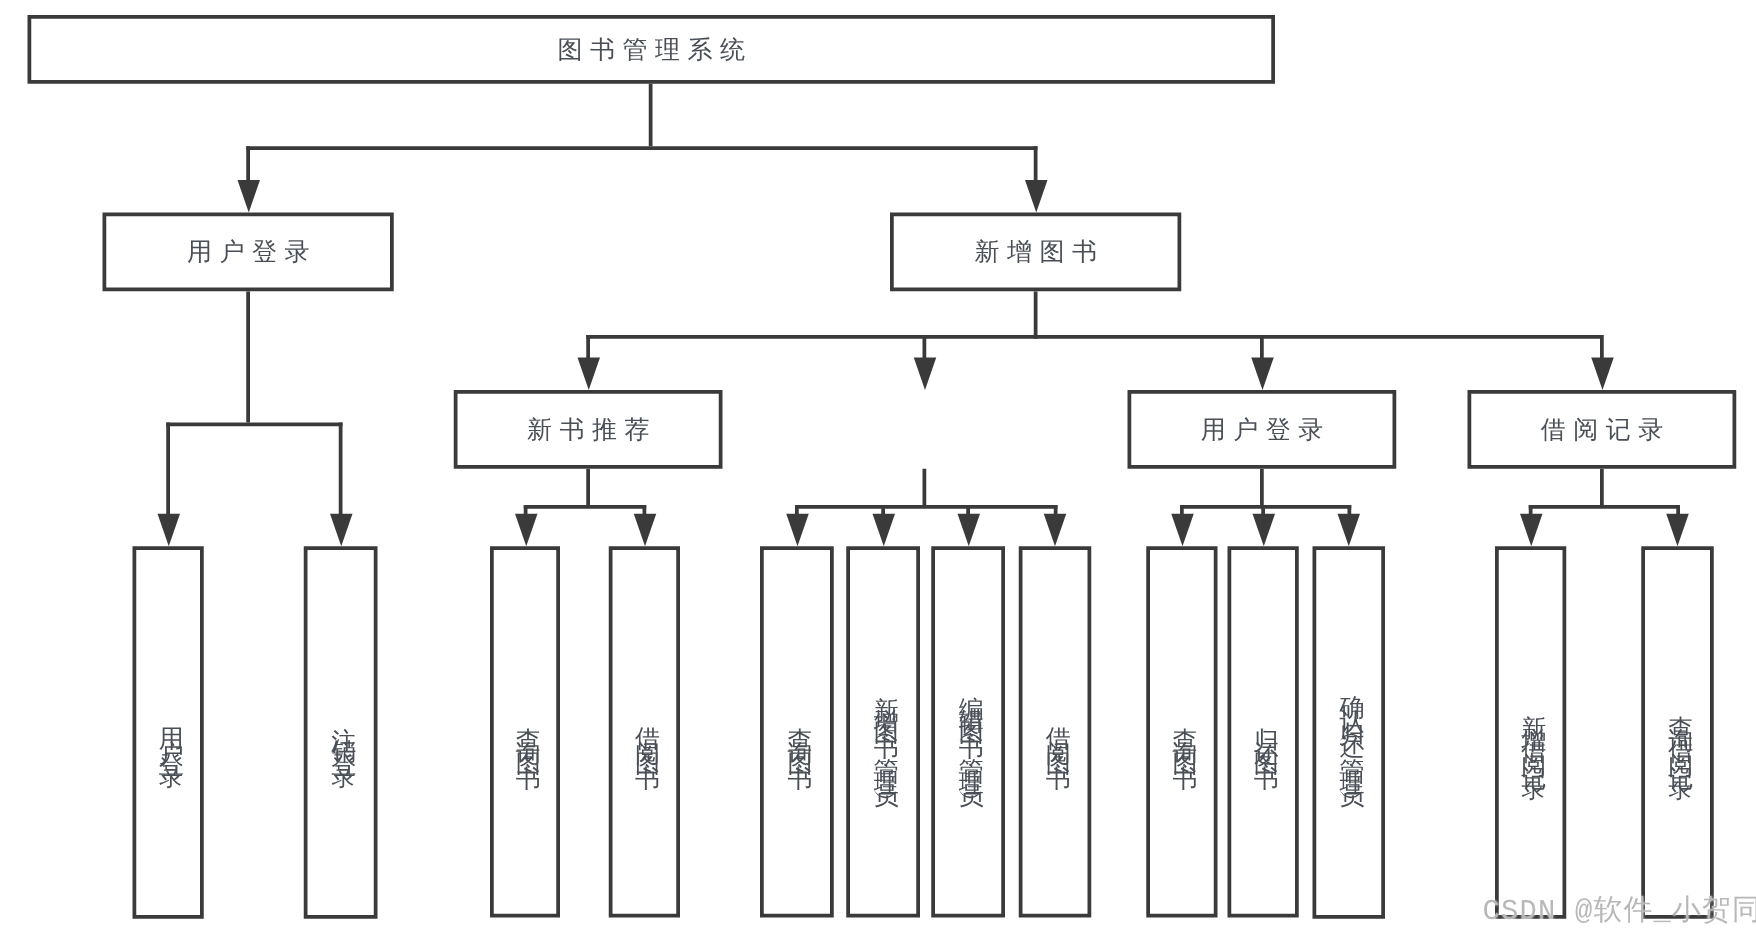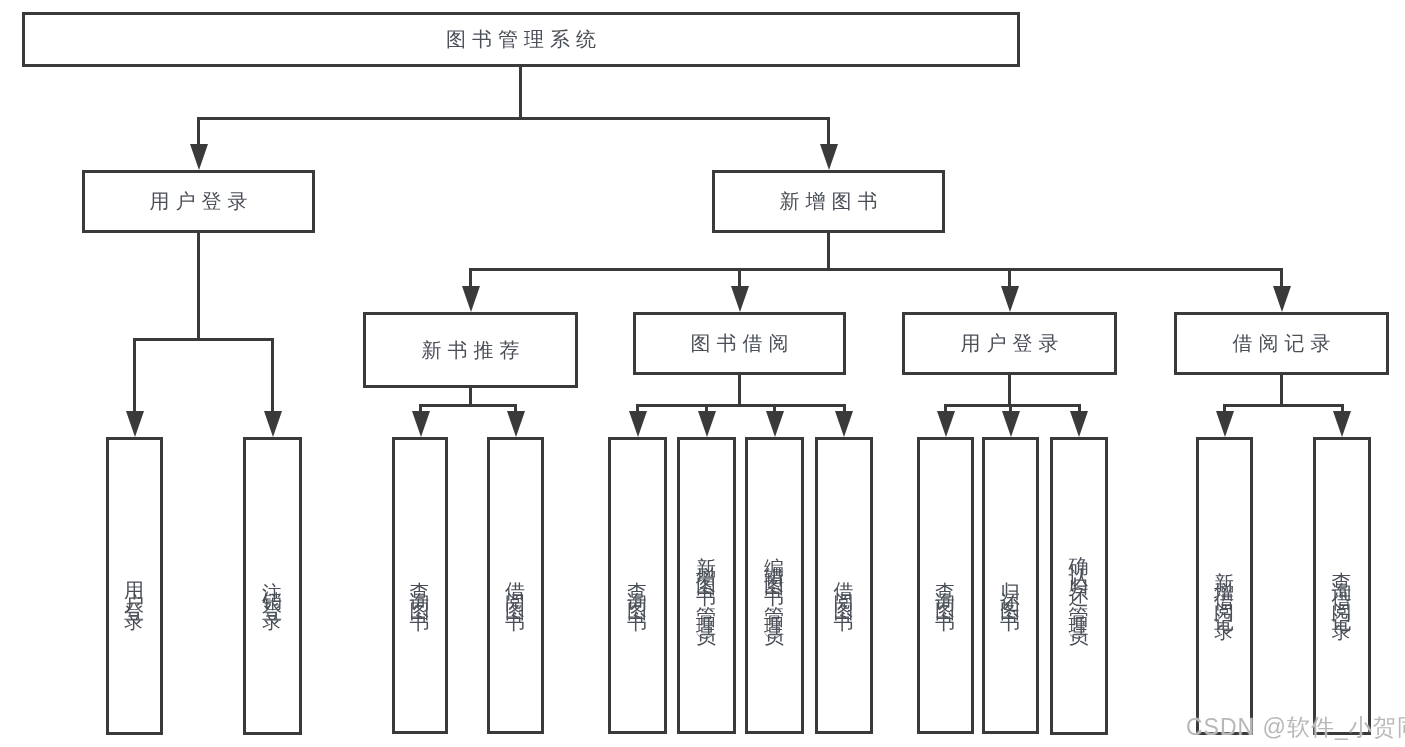--- a/index.html
+++ b/index.html
@@ -7,21 +7,21 @@
     --text: #4a4f57;
     --watermark: #b8b8b8;
     --background: #ffffff;
   }
   html, body { margin: 0; padding: 0; background: #fff; }
   .stage {
     position: relative;
     width: 1405px;
     height: 747px;
     background: var(--background);
-    font-family: Liberation Sans, sans-serif;
+    font-family: Liberation Mono, monospace;
     overflow: hidden;
   }
   
   .vl { position: absolute; width: 3px; background: var(--line); }
   .hl { position: absolute; height: 3px; background: var(--line); }
   .ar {
     position: absolute; width: 0; height: 0;
     border-left: 9px solid transparent;
     border-right: 9px solid transparent;
     border-top: 26px solid var(--line);
@@ -126,25 +126,22 @@
     <span>图书管理系统</span>
   </div>
 
   <div class="box" style="left:82px;top:170px;width:233px;height:63px">
     <span>用户登录</span>
   </div>
   <div class="box" style="left:712px;top:170px;width:233px;height:63px">
     <span>新增图书</span>
   </div>
 
-  <div class="box" style="left:363px;top:312px;width:215px;height:76px">
+  <div class="box" style="left:363px;top:312px;width:215px;height:63px">
     <span>新书推荐</span>
-  </div>
-  <div class="box" style="left:633px;top:312px;width:213px;height:63px">
-    <span>图书借阅</span>
   </div>
   <div class="box" style="left:902px;top:312px;width:215px;height:63px">
     <span>用户登录</span>
   </div>
   <div class="box" style="left:1174px;top:312px;width:215px;height:63px">
     <span>借阅记录</span>
   </div>
 
   <div class="box leaf" style="left:106px;top:437px;width:57px;height:298px">
     <span class="vtext">用户登录</span>

